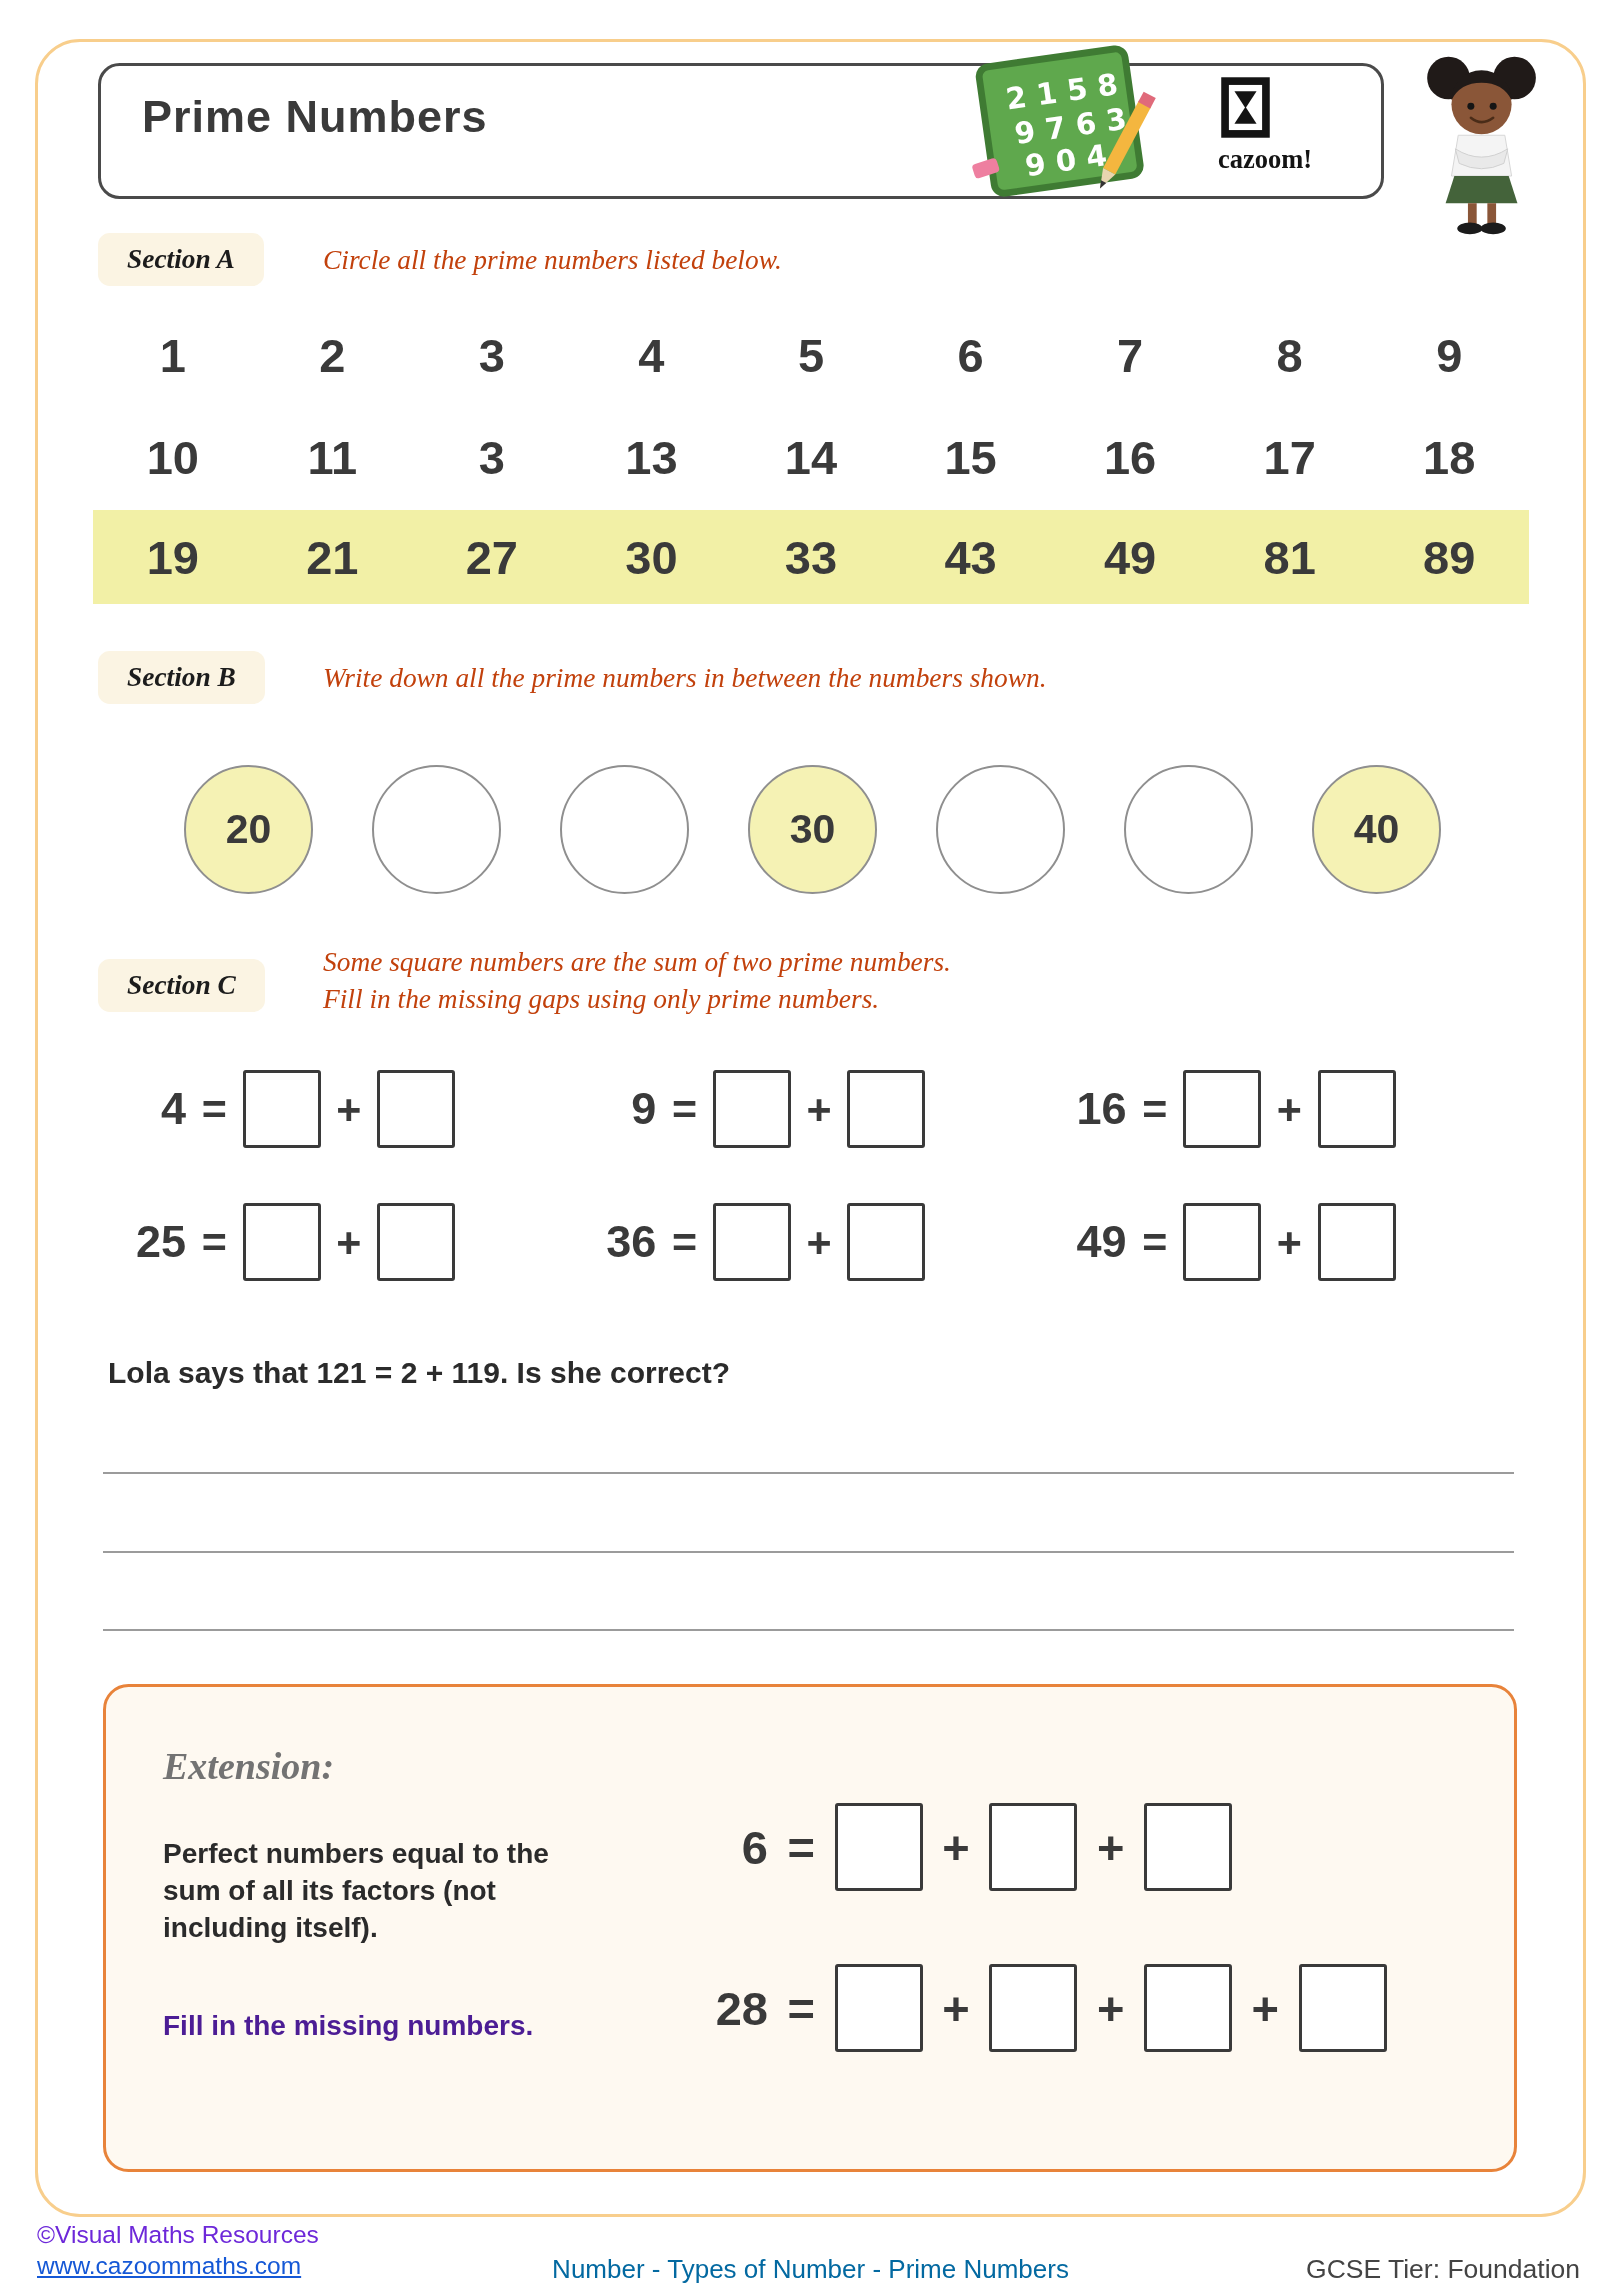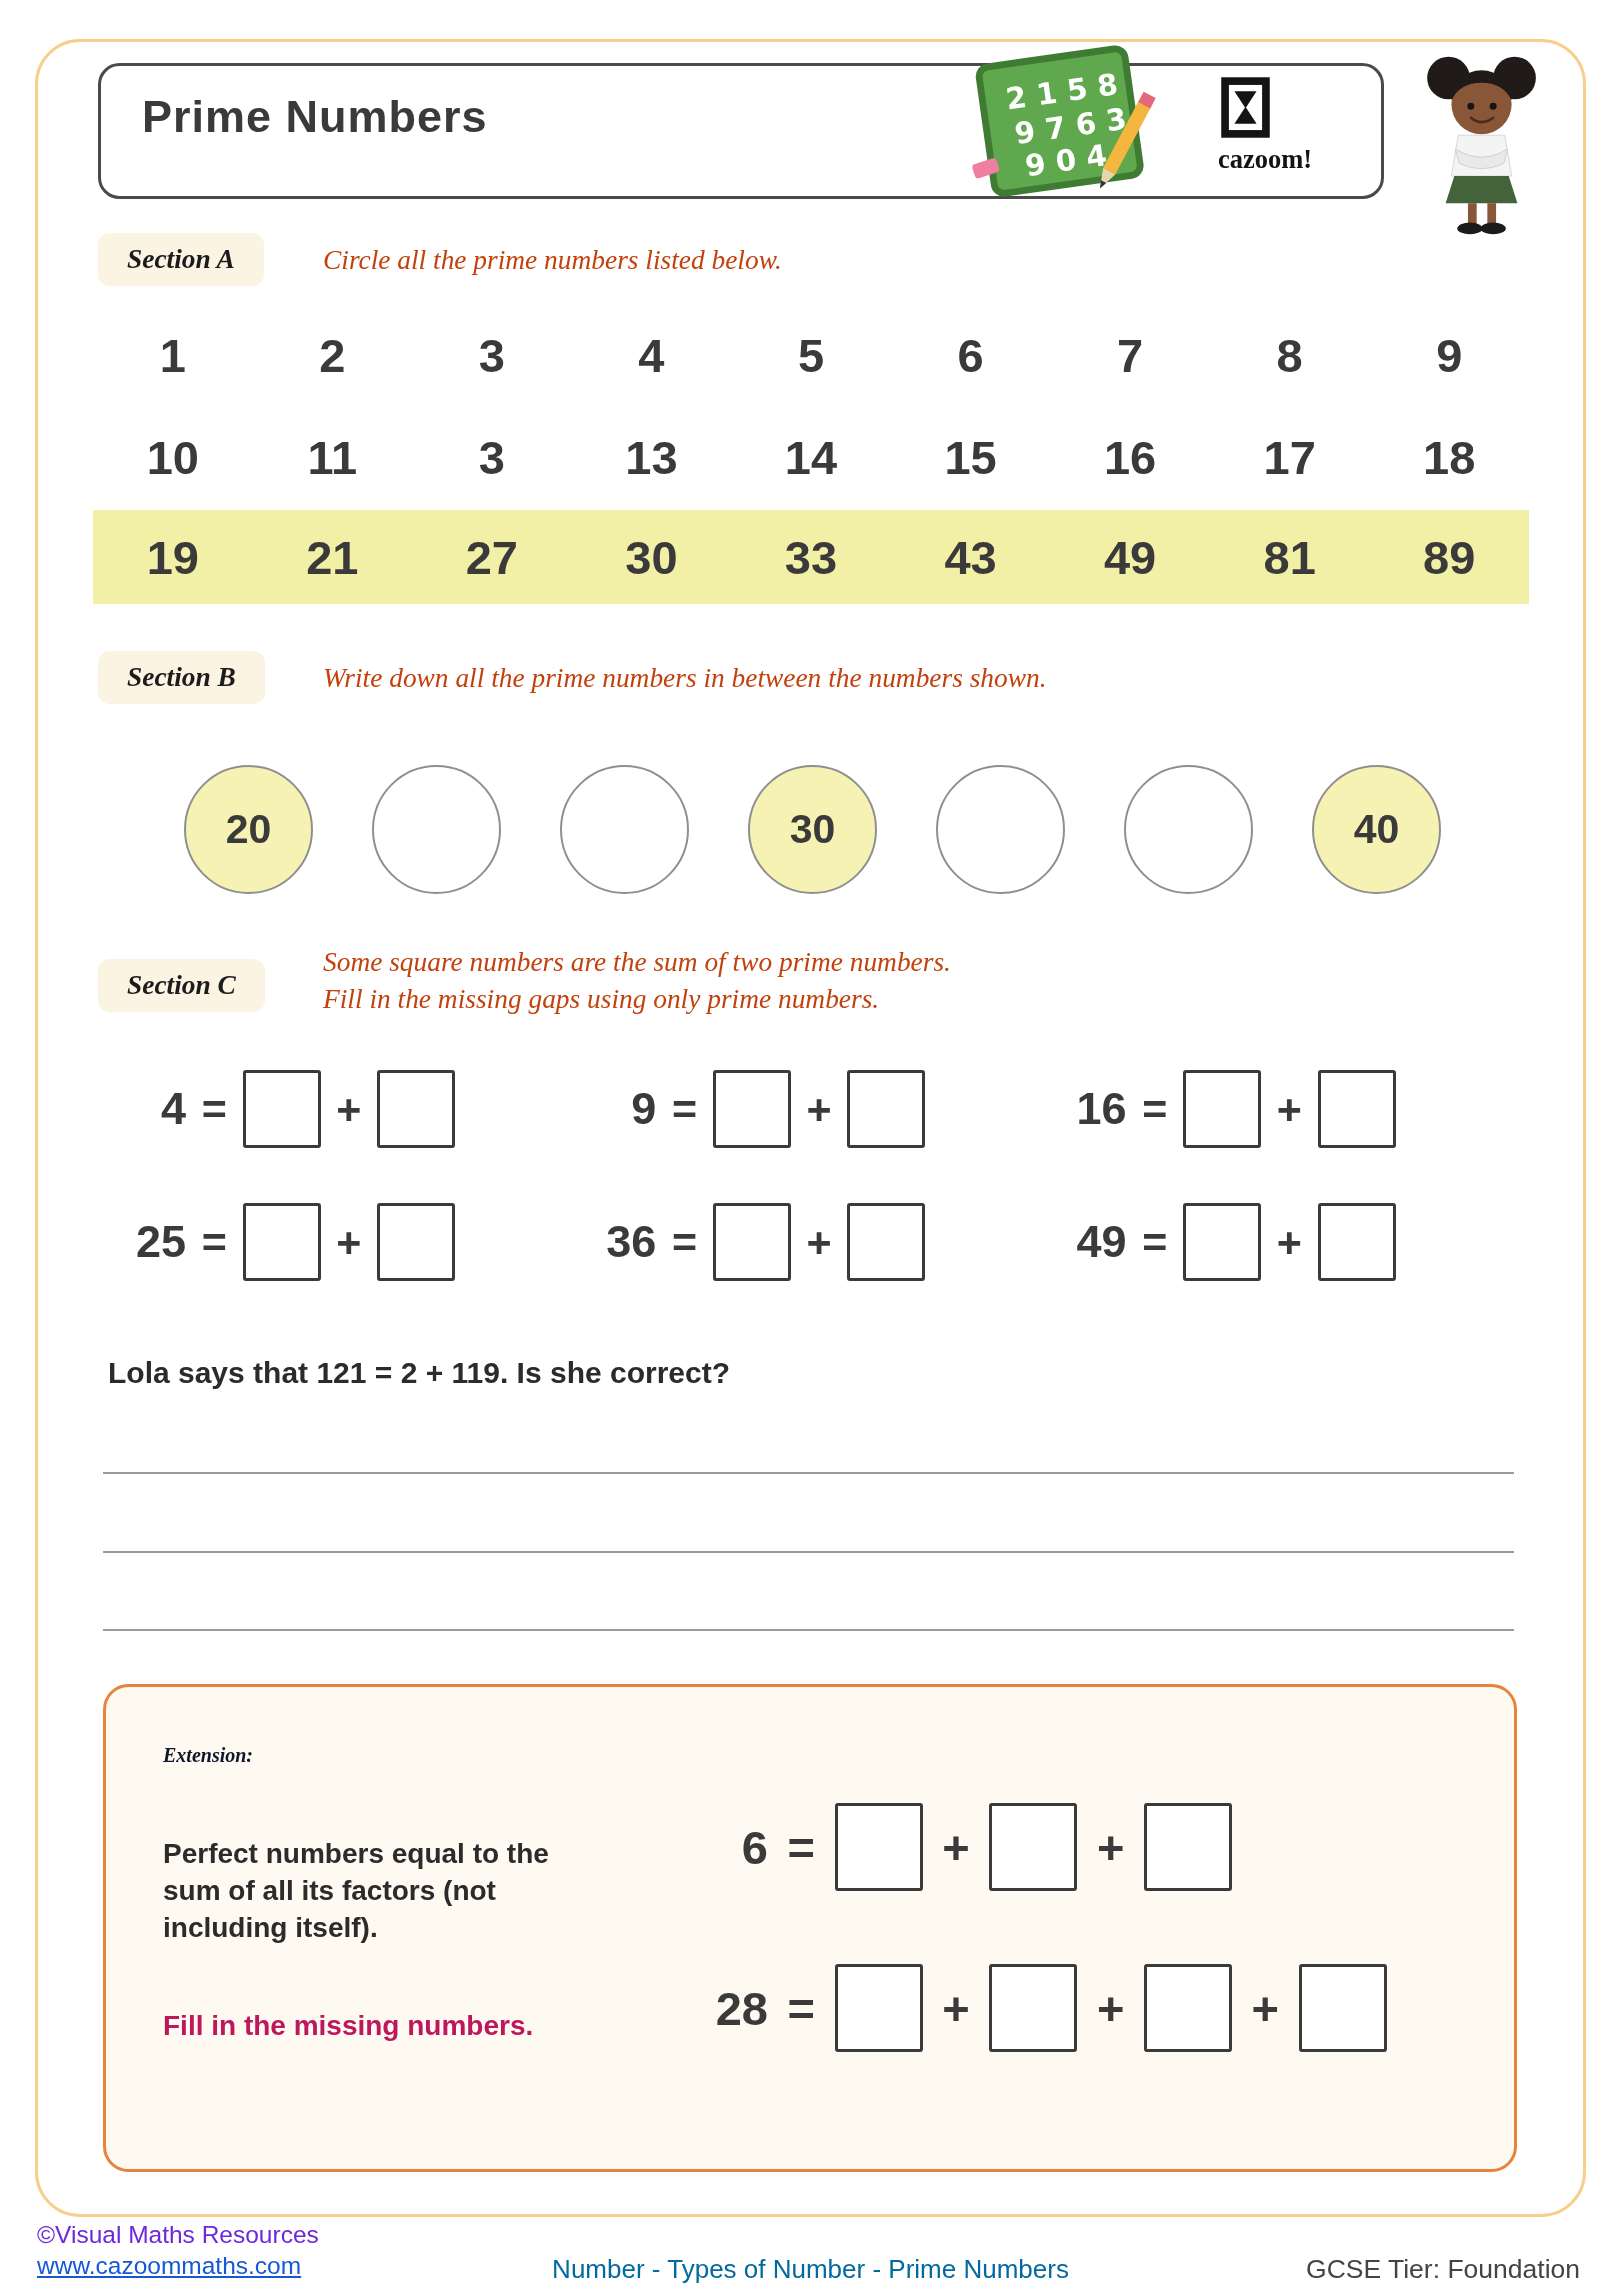--- a/index.html
+++ b/index.html
@@ -48,23 +48,23 @@
   .op { font-size:43px; font-weight:bold; color:#3A3A3A; }
   .box { width:78px; height:78px; border:3.9px solid #3A3A3A; border-radius:2.9px; background:#fff; flex:0 0 auto; }
 
   .lola { left:108px; top:1356px; font-size:30px; font-weight:bold; color:#2b2b2b; }
 
   .answer-line { left:103px; width:1411px; border-top:2px solid #9B9B9B; height:0; }
   .line-1 { top:1472px; } .line-2 { top:1551px; } .line-3 { top:1629px; }
 
   
   .ext-box { left:103px; top:1684px; width:1414px; height:488px; border:3.9px solid #E8833A; border-radius:25.5px; background:#FEF9F1; }
-  .ext-title { position:absolute; left:57px; top:57px; font-family:"Liberation Serif", serif; font-style:italic; font-weight:bold; font-size:20px; color:#0f172a; }
+  .ext-title { position:absolute; left:57px; top:57px; font-family:"Liberation Serif", serif; font-style:italic; font-weight:bold; font-size:38px; color:#737373; }
   .ext-par { position:absolute; left:57px; top:149px; width:421px; font-size:28px; font-weight:bold; color:#2b2b2b; line-height:1.32; }
-  .ext-instr { position:absolute; left:57px; top:323px; font-size:28px; font-weight:bold; color:#be185d; }
+  .ext-instr { position:absolute; left:57px; top:323px; font-size:28px; font-weight:bold; color:#4c1d95; }
   .ext-eq { position:absolute; display:flex; align-items:center; gap:19.6px; }
   .ext-eq .lhs { width:113px; text-align:right; font-size:47px; font-weight:bold; color:#3A3A3A; }
   .ext-eq .op { font-size:47px; }
   .ext-eq .box { width:88px; height:88px; }
   .ext-eq-6 { left:549px; top:116px; }
   .ext-eq-28 { left:549px; top:277px; }
 
   
   .footer-copy { left:37px; top:2221px; font-size:24.5px; color:#6d28d9; }
   .footer-link { left:37px; top:2252px; font-size:24.5px; color:#1558D6; text-decoration:underline; cursor:pointer; }

